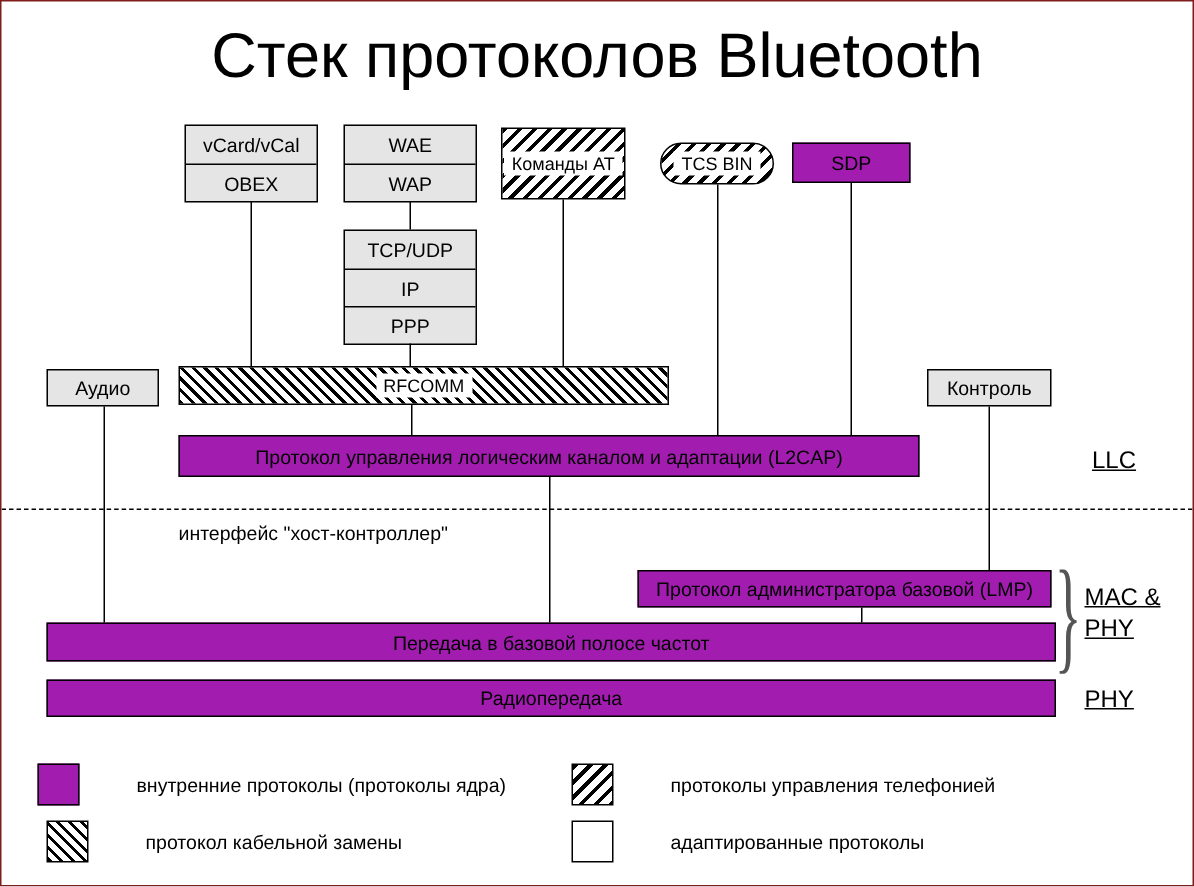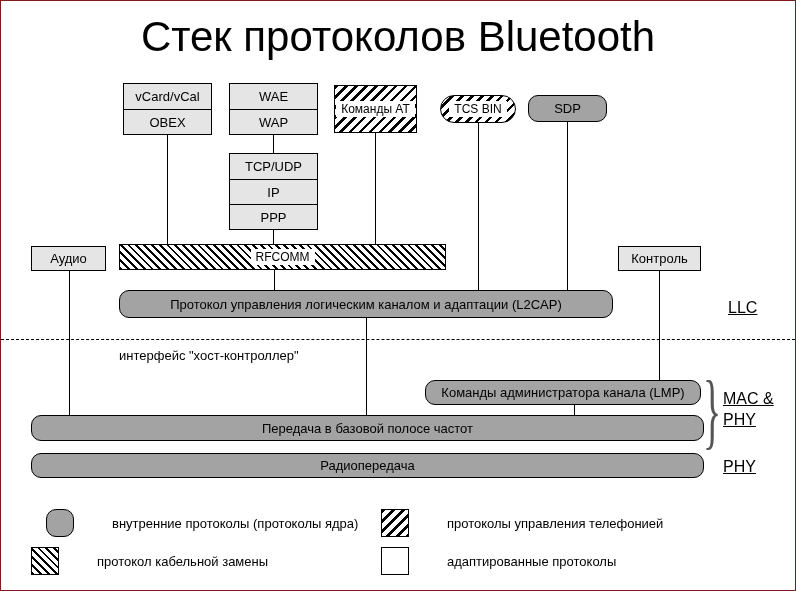--- a/index.html
+++ b/index.html
@@ -10,21 +10,21 @@
   }
   .title{
     position:absolute;left:0;top:12px;width:100%;text-align:center;
     font-size:42px;letter-spacing:0px;
   }
   .box{
     position:absolute;box-sizing:border-box;border:1px solid #000;background:#e5e5e5;
     display:flex;align-items:center;justify-content:center;
     font-size:13px;text-align:center;
   }
-  .teal{background:#a3a3a3;border-radius:10px;}
+  .teal{background:#a21caf;}
   .stack{padding:0;display:block;}
   .stack .cell{
     height:25px;display:flex;align-items:center;justify-content:center;
     box-sizing:border-box;font-size:13px;
   }
   .stack .cell + .cell{border-top:1px solid #000;}
   .hatch-fwd{ 
     background:repeating-linear-gradient(135deg,#000 0,#000 2.5px,#fff 2.5px,#fff 7px);
   }
   .hatch-back{ 
@@ -84,21 +84,21 @@
   </div>
 
   <div class="box" style="left:617px;top:245px;width:83px;height:25px;">Контроль</div>
 
   <div class="box teal" style="left:118px;top:289px;width:494px;height:28px;">Протокол управления логическим каналом и адаптации (L2CAP)</div>
   <div class="sidelabel" style="left:727px;top:296px;">LLC</div>
 
   <div class="dashline" style="top:338px;"></div>
   <div class="smalltext" style="left:118px;top:347px;">интерфейс "хост-контроллер"</div>
 
-  <div class="box teal" style="left:424px;top:379px;width:276px;height:25px;">Команды администратора канала (LMP)</div>
+  <div class="box teal" style="left:424px;top:379px;width:276px;height:25px;">Протокол администратора базовой (LMP)</div>
 
   <div class="box teal" style="left:30px;top:414px;width:673px;height:26px;">Передача в базовой полосе частот</div>
   <div class="box teal" style="left:30px;top:452px;width:673px;height:25px;">Радиопередача</div>
 
   <div class="brace" style="left:702px;top:368px;">}</div>
   <div class="sidelabel" style="left:722px;top:387px;">
     <div>MAC &amp;</div>
     <div>PHY</div>
   </div>
   <div class="sidelabel" style="left:722px;top:455px;">PHY</div>
@@ -108,21 +108,21 @@
   <div class="vline" style="left:272px;top:228px;height:15px;"></div>
   <div class="vline" style="left:374px;top:132px;height:111px;"></div>
   <div class="vline" style="left:477px;top:122px;height:167px;"></div>
   <div class="vline" style="left:566px;top:121px;height:168px;"></div>
   <div class="vline" style="left:68px;top:270px;height:144px;"></div>
   <div class="vline" style="left:273px;top:269px;height:20px;"></div>
   <div class="vline" style="left:658px;top:270px;height:109px;"></div>
   <div class="vline" style="left:365px;top:317px;height:97px;"></div>
   <div class="vline" style="left:573px;top:404px;height:10px;"></div>
 
-  <div class="legend-item" style="left:45px;top:508px;">
+  <div class="legend-item" style="left:24px;top:508px;">
     <div class="legend-swatch teal"></div>
     <div class="legend-label">внутренние протоколы (протоколы ядра)</div>
   </div>
   <div class="legend-item" style="left:30px;top:546px;">
     <div class="legend-swatch hatch-back"></div>
     <div class="legend-label">протокол кабельной замены</div>
   </div>
   <div class="legend-item" style="left:380px;top:508px;">
     <div class="legend-swatch hatch-fwd"></div>
     <div class="legend-label">протоколы управления телефонией</div>

